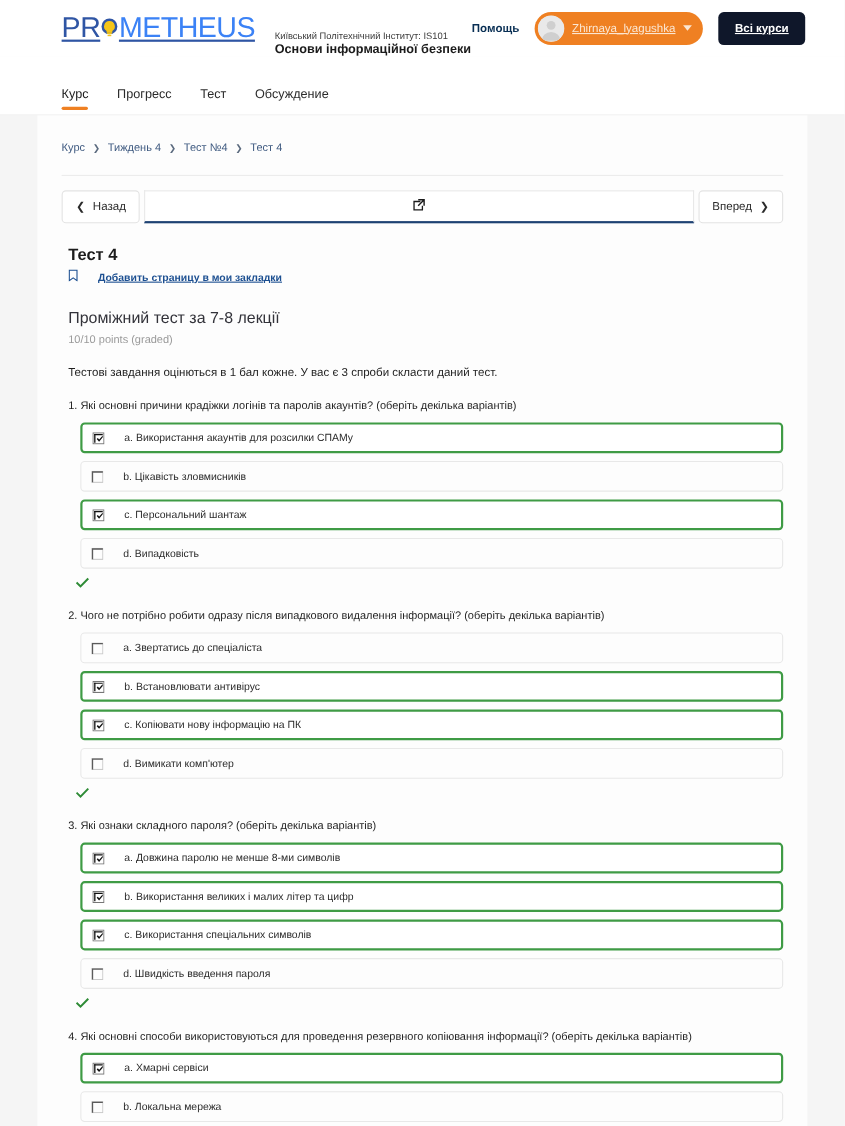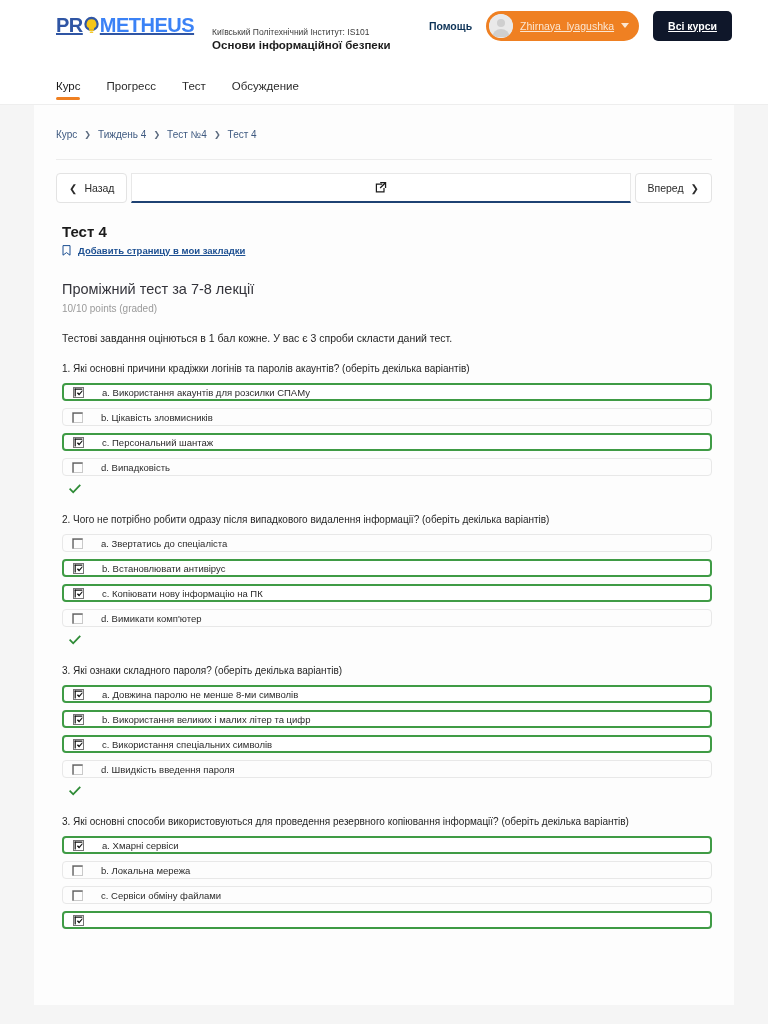--- a/index.html
+++ b/index.html
@@ -14,21 +14,21 @@
   .site-header {
     height: 51px;
     background: #ffffff;
     display: flex;
     align-items: center;
     padding: 0 36px 0 56px;
     position: relative;
   }
   .logo {
     display: flex; align-items: center;
-    font-size: 20px; font-weight: bold;
+    font-size: 26px; font-weight: normal;
     letter-spacing: -0.5px;
     color: #2f55a4;
     margin-right: 18px;
     white-space: nowrap;
     text-align: right;
   }
   .logo .pr { color: #2f55a4; }
   .logo .metheus { color: #3b82f6; }
   .bulb { display:inline-block; width: 17px; height: 20px; position: relative; vertical-align: middle; margin: 0 0px; }
   .bulb svg { display:block; }
@@ -127,40 +127,40 @@
     border: 1px solid #e8e8e8;
     border-bottom: 2px solid #1e4273;
     margin: 0 4px;
     display:flex; align-items:center; justify-content:center;
   }
   .chev { font-size: 10px; color: #2b2b2b; }
 
   
   .unit-title { font-size: 15px; font-weight: bold; color:#1b1b1b; margin: 20px 0 5px 6px; }
   .bookmark {
-    display:flex; align-items:flex-start; gap:7px;
+    display:flex; align-items:center; gap:18px;
     font-size:9.5px; font-weight:bold; color:#1c4f91;
     margin-left: 6px;
   }
 
   .prob-title { font-size: 14.5px; color:#33333a; margin: 23px 0 0 6px; font-weight: 400; }
   .points { font-size: 10px; color:#9a9a9a; margin: 6px 0 0 6px; }
   .intro { font-size: 10.5px; color:#1f1f1f; margin: 18px 0 0 6px; }
 
   
   .question { margin-top: 19px; }
   .q-text { font-size: 10px; color:#1f1f1f; margin: 0 0 9px 6px; }
 
   .choice {
     display:flex; align-items:center;
-    height: 18px;
+    height: 28px;
     border: 1px solid #e8e8e8;
     border-radius: 4px;
     background: #fdfdfd;
-    margin: 0 0 7px 6px;
+    margin: 0 0 7px 17px;
     padding-left: 9px;
   }
   .choice.selected {
     border: 2px solid #3f9b45;
     background: #ffffff;
   }
   .cbox { width: 11px; height: 11px; position: relative; flex: none; }
   .cbox svg { display:block; }
   .choice-label {
     font-size: 9.5px; color:#2b2b2b;
@@ -399,21 +399,21 @@
             </span>
             <span class="choice-label">d. Швидкість введення пароля</span>
           </label>
           <div class="qmark">
             <svg width="14" height="12" viewBox="0 0 14 12">
               <path d="M1 6.2 L2.2 4.9 5.2 7.9 11.6 1.3 12.9 2.6 5.2 10.4 z" fill="#2e8b36"></path>
             </svg>
           </div>
         </div>
         <div class="question">
-          <div class="q-text">3. Які основні способи використовуються для проведення резервного копіювання інформації? (оберіть декілька варіантів)</div>
+          <div class="q-text">4. Які основні способи використовуються для проведення резервного копіювання інформації? (оберіть декілька варіантів)</div>
           <label class="choice selected">
             <span class="cbox">
               <svg width="11" height="11" viewBox="0 0 11 11">
                 <rect x="0.5" y="0.5" width="10" height="10" fill="#fff" stroke="#767676"></rect>
                 <path d="M1.6 1.6 h7.8 v3.0 l-3.3 4.0 -2.2 -2.4 1.0 -1.0 1.3 1.3 3.2 -3.6 v-0.2 h-7.8 z" fill="#111"></path>
                 <path d="M1.6 1.6 h1.2 v7.8 h-1.2 z" fill="#111"></path>
               </svg>
             </span>
             <span class="choice-label">a. Хмарні сервіси</span>
           </label>

